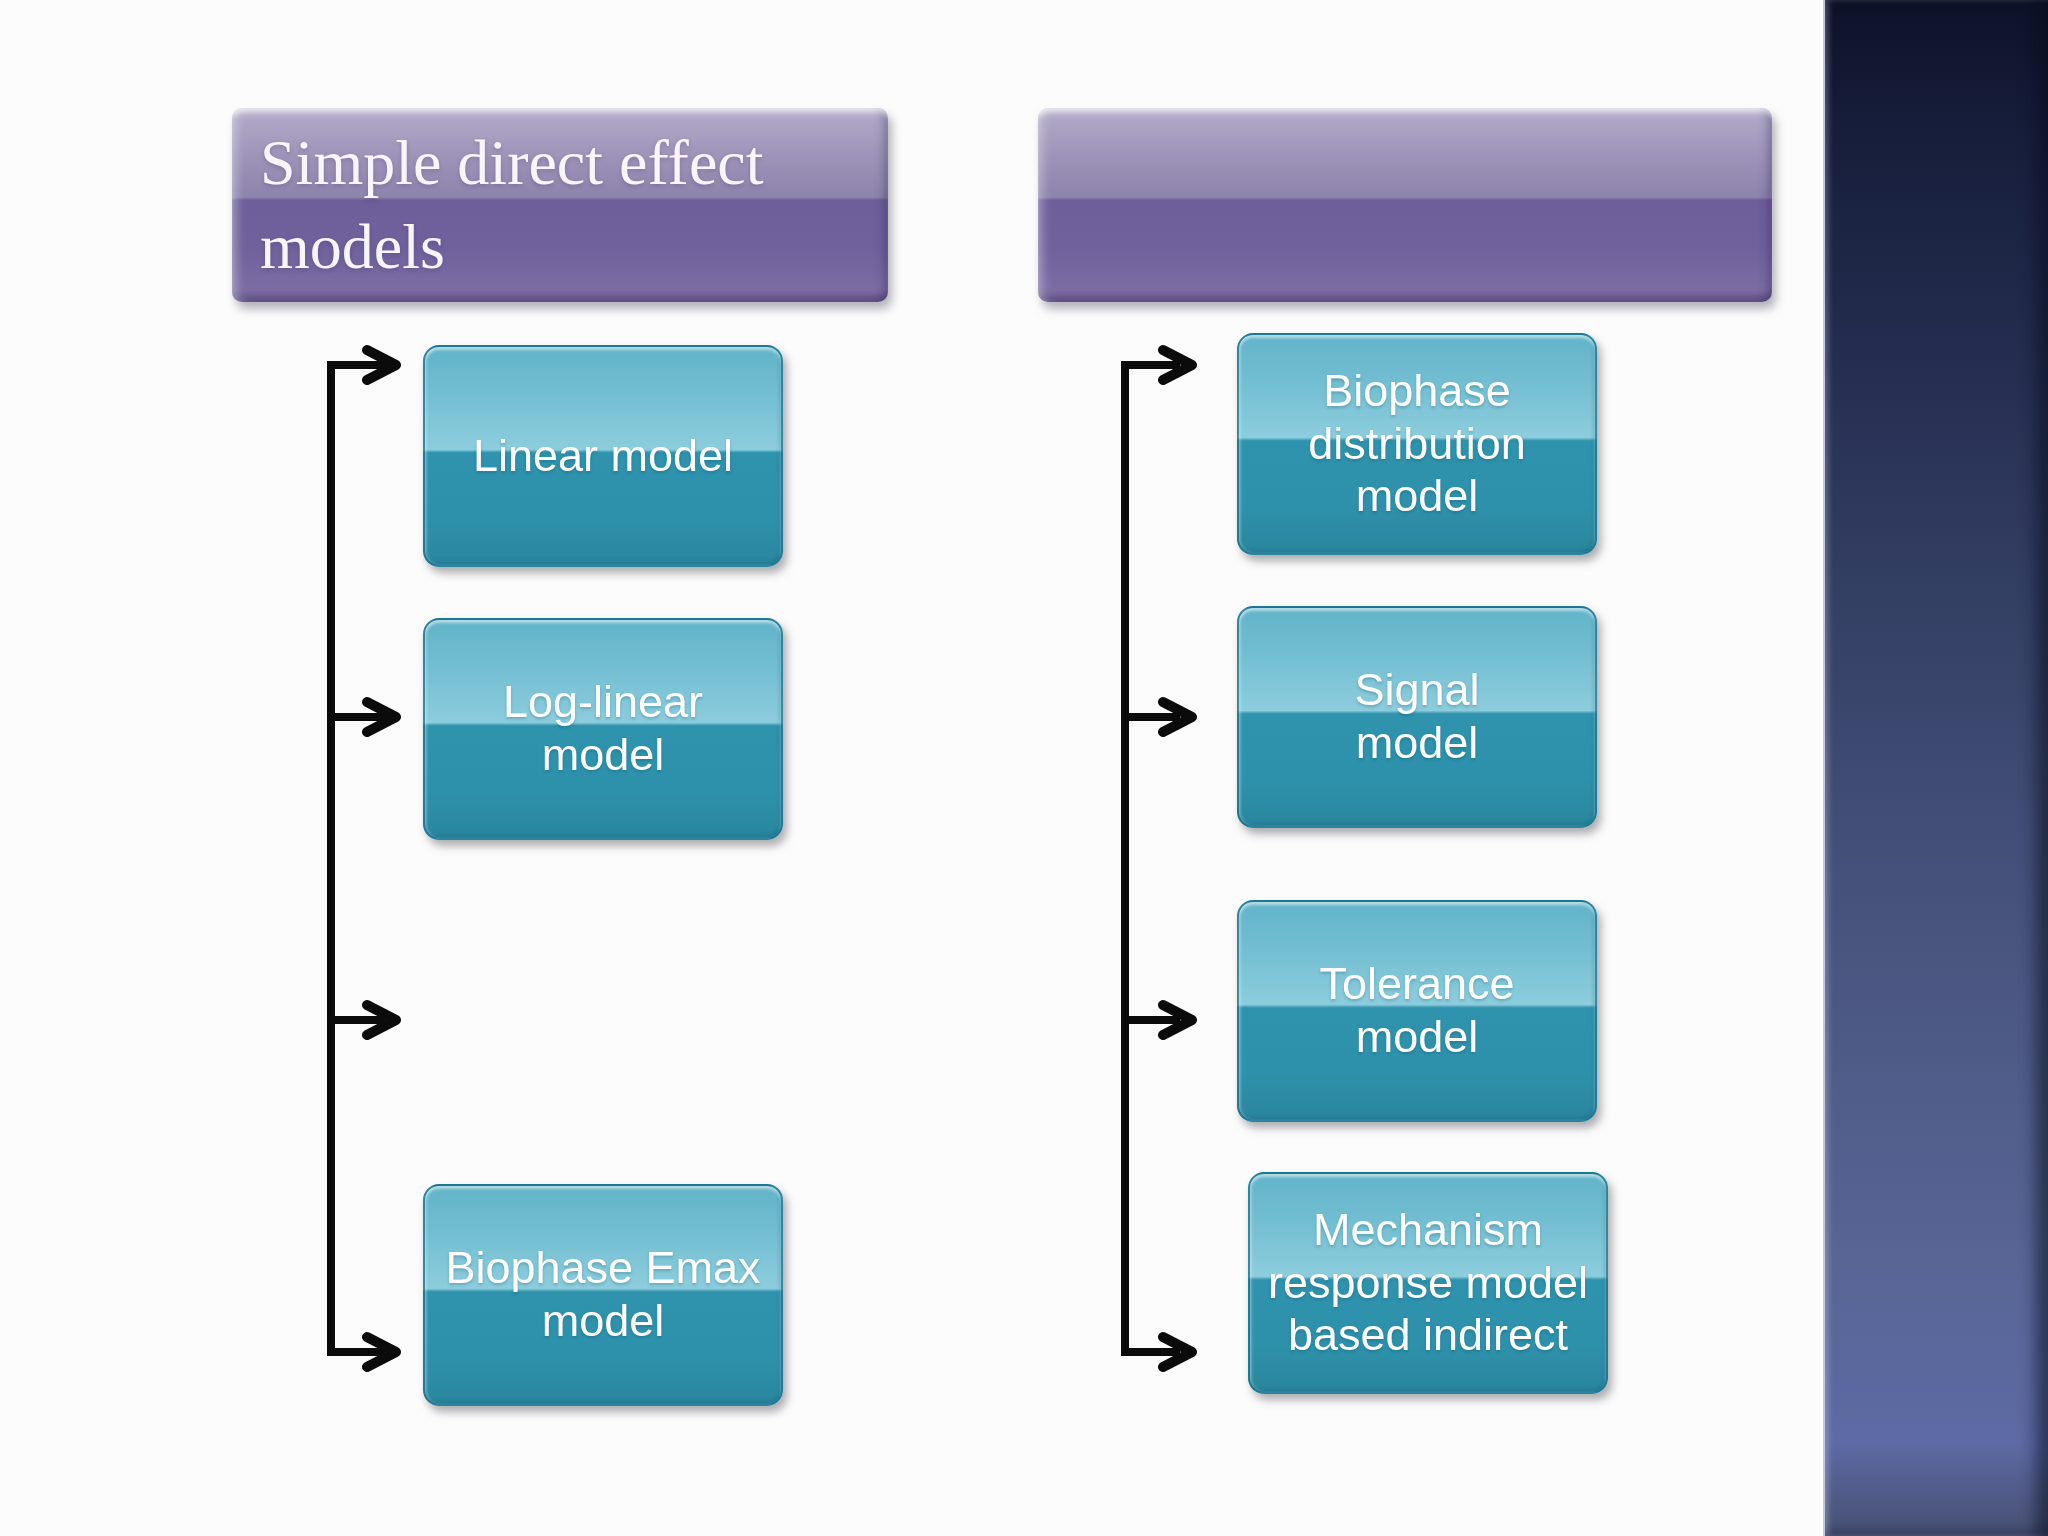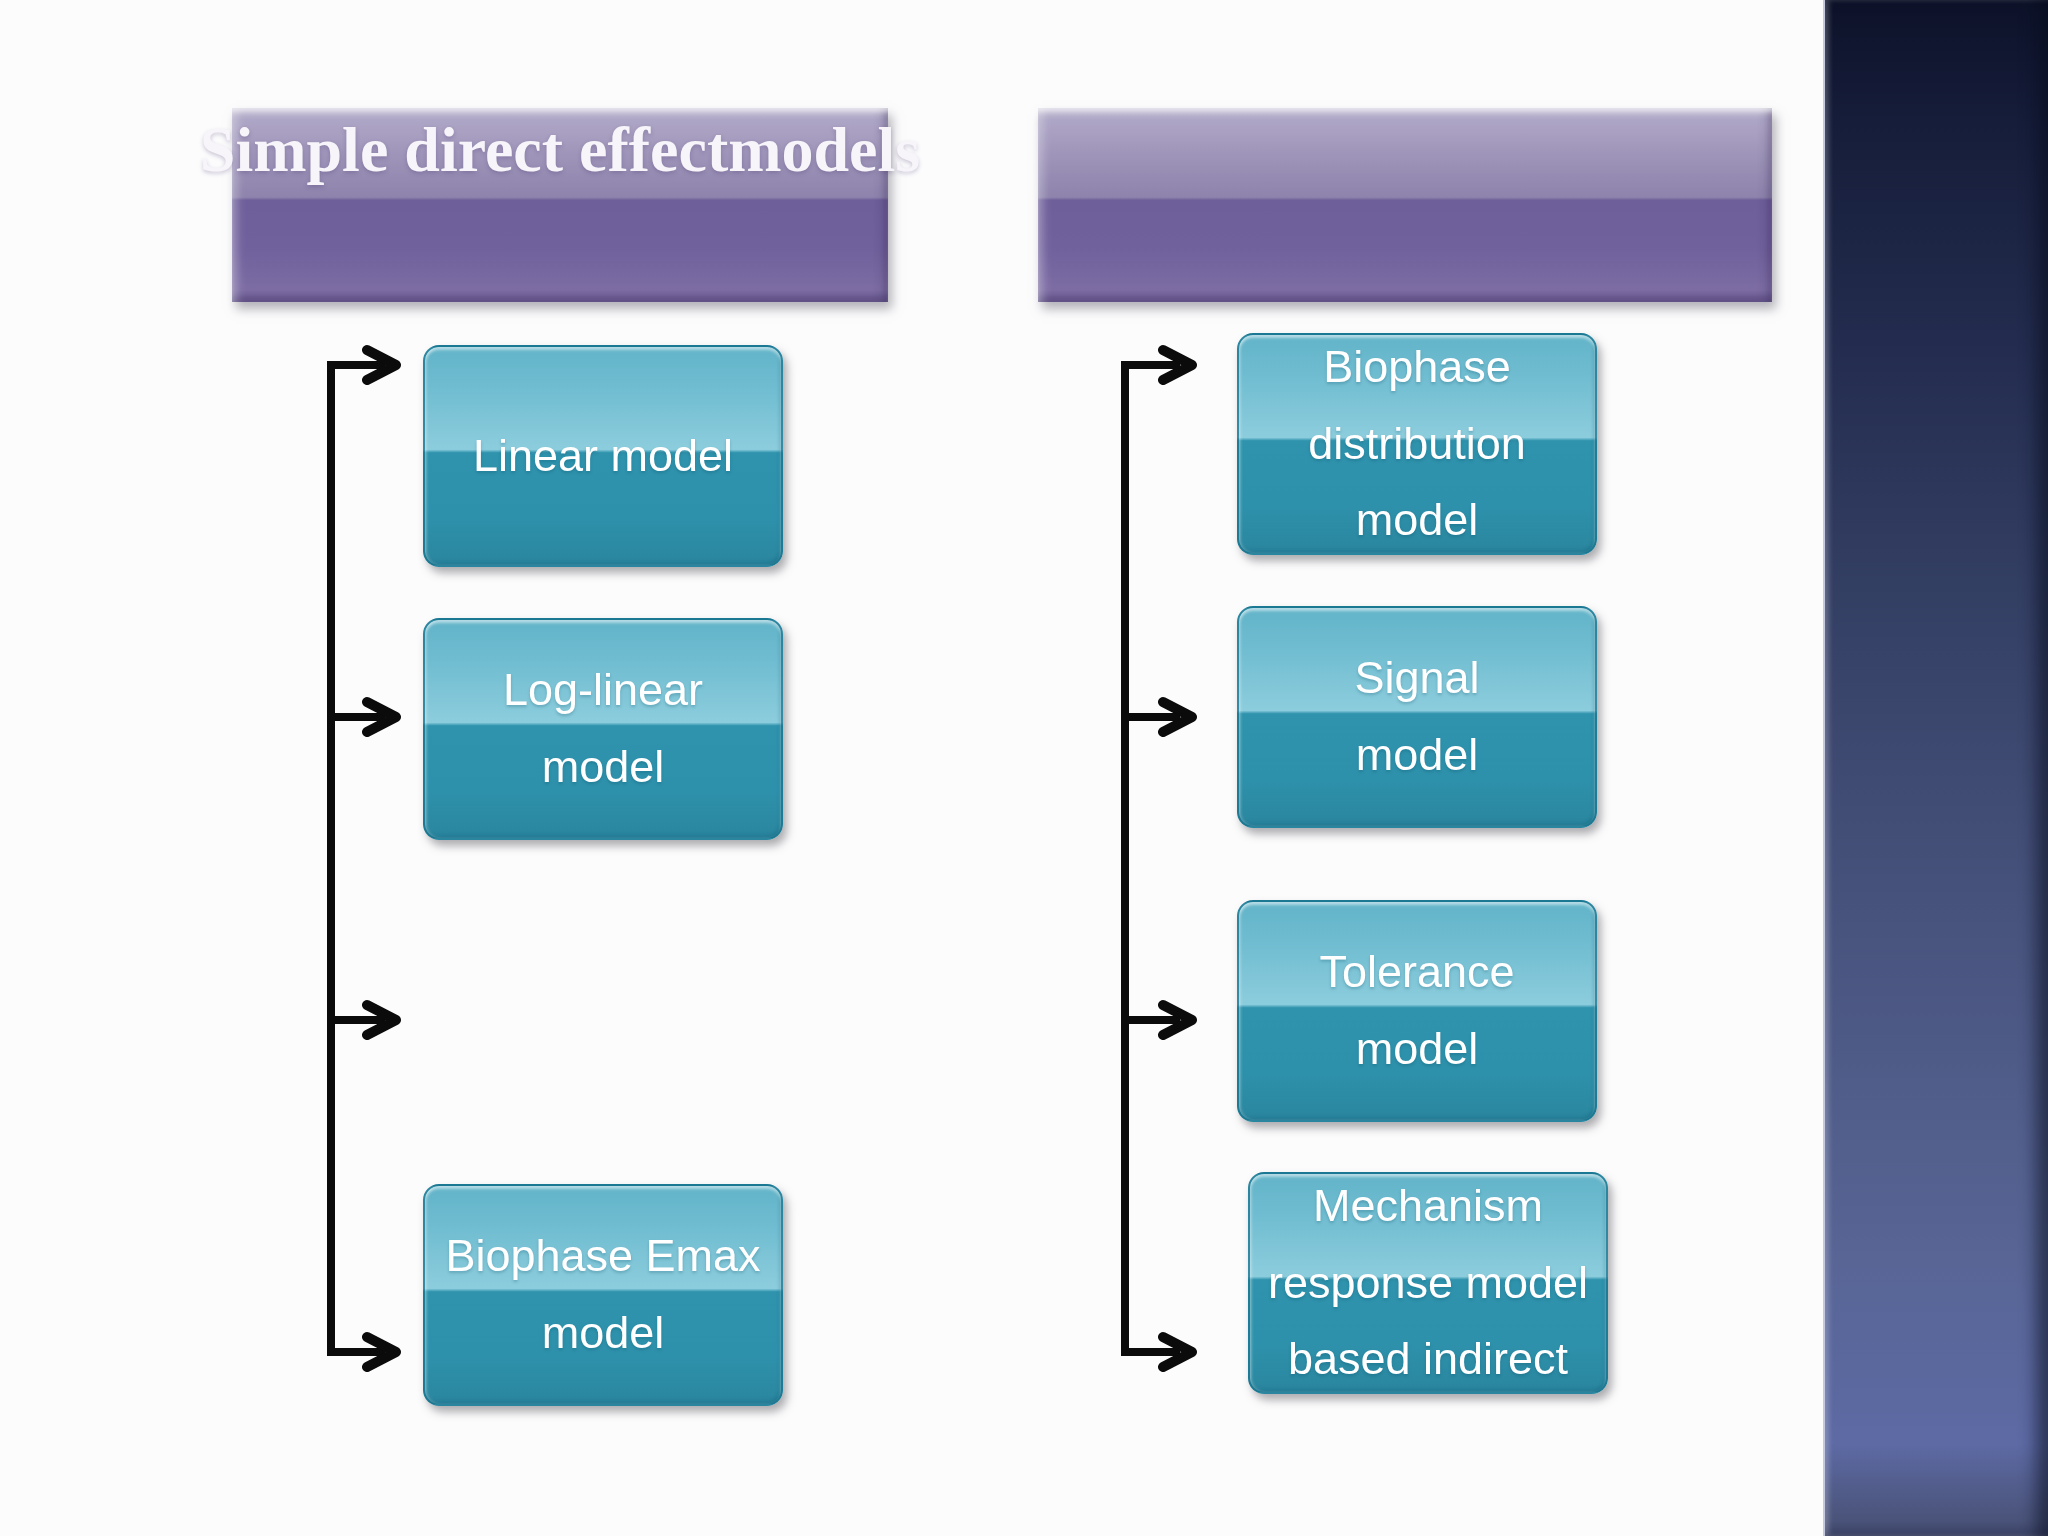--- a/index.html
+++ b/index.html
@@ -12,56 +12,54 @@
   }
   
   .side-band{
     position:absolute;top:0;right:0;width:223px;height:1536px;
     background:linear-gradient(180deg,#0d1229 0%,#161d3a 8%,#232c4e 22%,#333e63 38%,#434e77 54%,#4e5a86 68%,#586595 82%,#5d6aa4 94%,#4a5379 99%,#3c4468 100%);
     border-left:2px solid #c4c9e0;
     box-shadow:inset -18px 0 16px -6px rgba(8,12,30,.55), inset 4px 0 5px rgba(255,255,255,.22);
   }
   
   .header-box{
-    position:absolute;height:194px;border-radius:0;
+    position:absolute;height:194px;border-radius:10px;
     background:linear-gradient(180deg,#c9c4d8 0%,#aea6c6 6%,#a298bc 20%,#8d83ac 46%,#6e5e9a 47.5%,#70609c 72%,#7d6da4 94%,#6a5a92 100%);
     box-shadow:
       inset 0 6px 4px -2px rgba(255,255,255,.55),
       inset 9px 0 11px -6px rgba(255,255,255,.45),
       inset -9px 0 11px -6px rgba(40,25,70,.38),
       inset 0 -9px 11px -6px rgba(40,25,70,.32),
       4px 7px 10px rgba(120,118,130,.55);
     color:#f7f5fa;
     font-family:"Liberation Serif",serif;
     font-size:64px;line-height:1.32;
-    display:flex;flex-direction:row;justify-content:center;
+    display:flex;flex-direction:column;justify-content:center;
     padding:0 28px;box-sizing:border-box;
     text-shadow:0 2px 4px rgba(60,40,100,.25);
-    font-weight:bold;
   }
   .header-left{left:232px;top:108px;width:656px;}
   .header-right{left:1038px;top:108px;width:734px;}
   .hline{white-space:nowrap;}
   .hline:empty{display:none;}
   
   .glass-box{
     position:absolute;width:360px;height:222px;border-radius:16px;
     background:linear-gradient(180deg,#62b4c9 0%,#6fbcd0 18%,#8ccddd 47%,#2f93ad 48.5%,#2e91ab 78%,#2b88a1 96%,#27809a 100%);
     border:2px solid rgba(24,118,144,.75);
     box-shadow:
       inset 0 3px 3px rgba(255,255,255,.5),
       inset 2px 0 3px rgba(255,255,255,.2),
       inset -2px -2px 3px rgba(10,90,115,.25),
       4px 6px 8px rgba(95,95,102,.5);
     color:#ffffff;
     font-size:45px;line-height:1.17;font-weight:400;
     display:flex;flex-direction:column;justify-content:center;align-items:center;
     text-align:center;box-sizing:border-box;padding:6px 10px;
     text-shadow:0 2px 3px rgba(0,70,95,.25);
-    gap:24px;
   }
   .bline{white-space:nowrap;}
   .bline:empty{display:none;}
   
   .c1{left:423px;margin-top:12px;}
   .c2{left:1237px;}
   .r1{top:333px;} .r2{top:606px;} .r3{top:900px;} .r4{top:1172px;}
   .c2.r4{left:1248px;}
   
   .connector-layer{position:absolute;left:0;top:0;pointer-events:none;}

